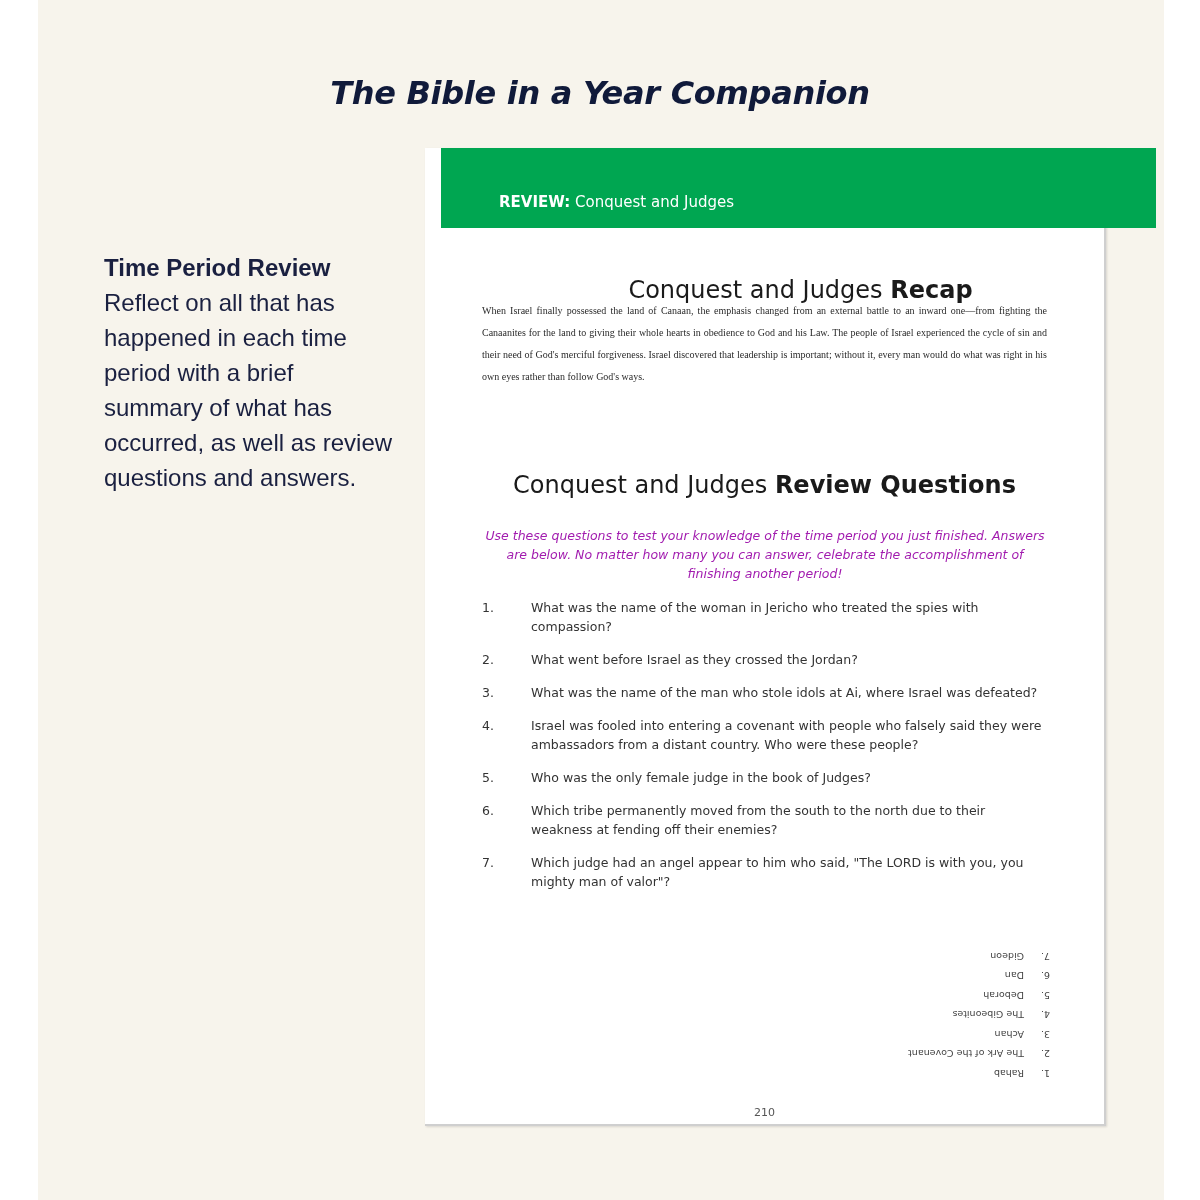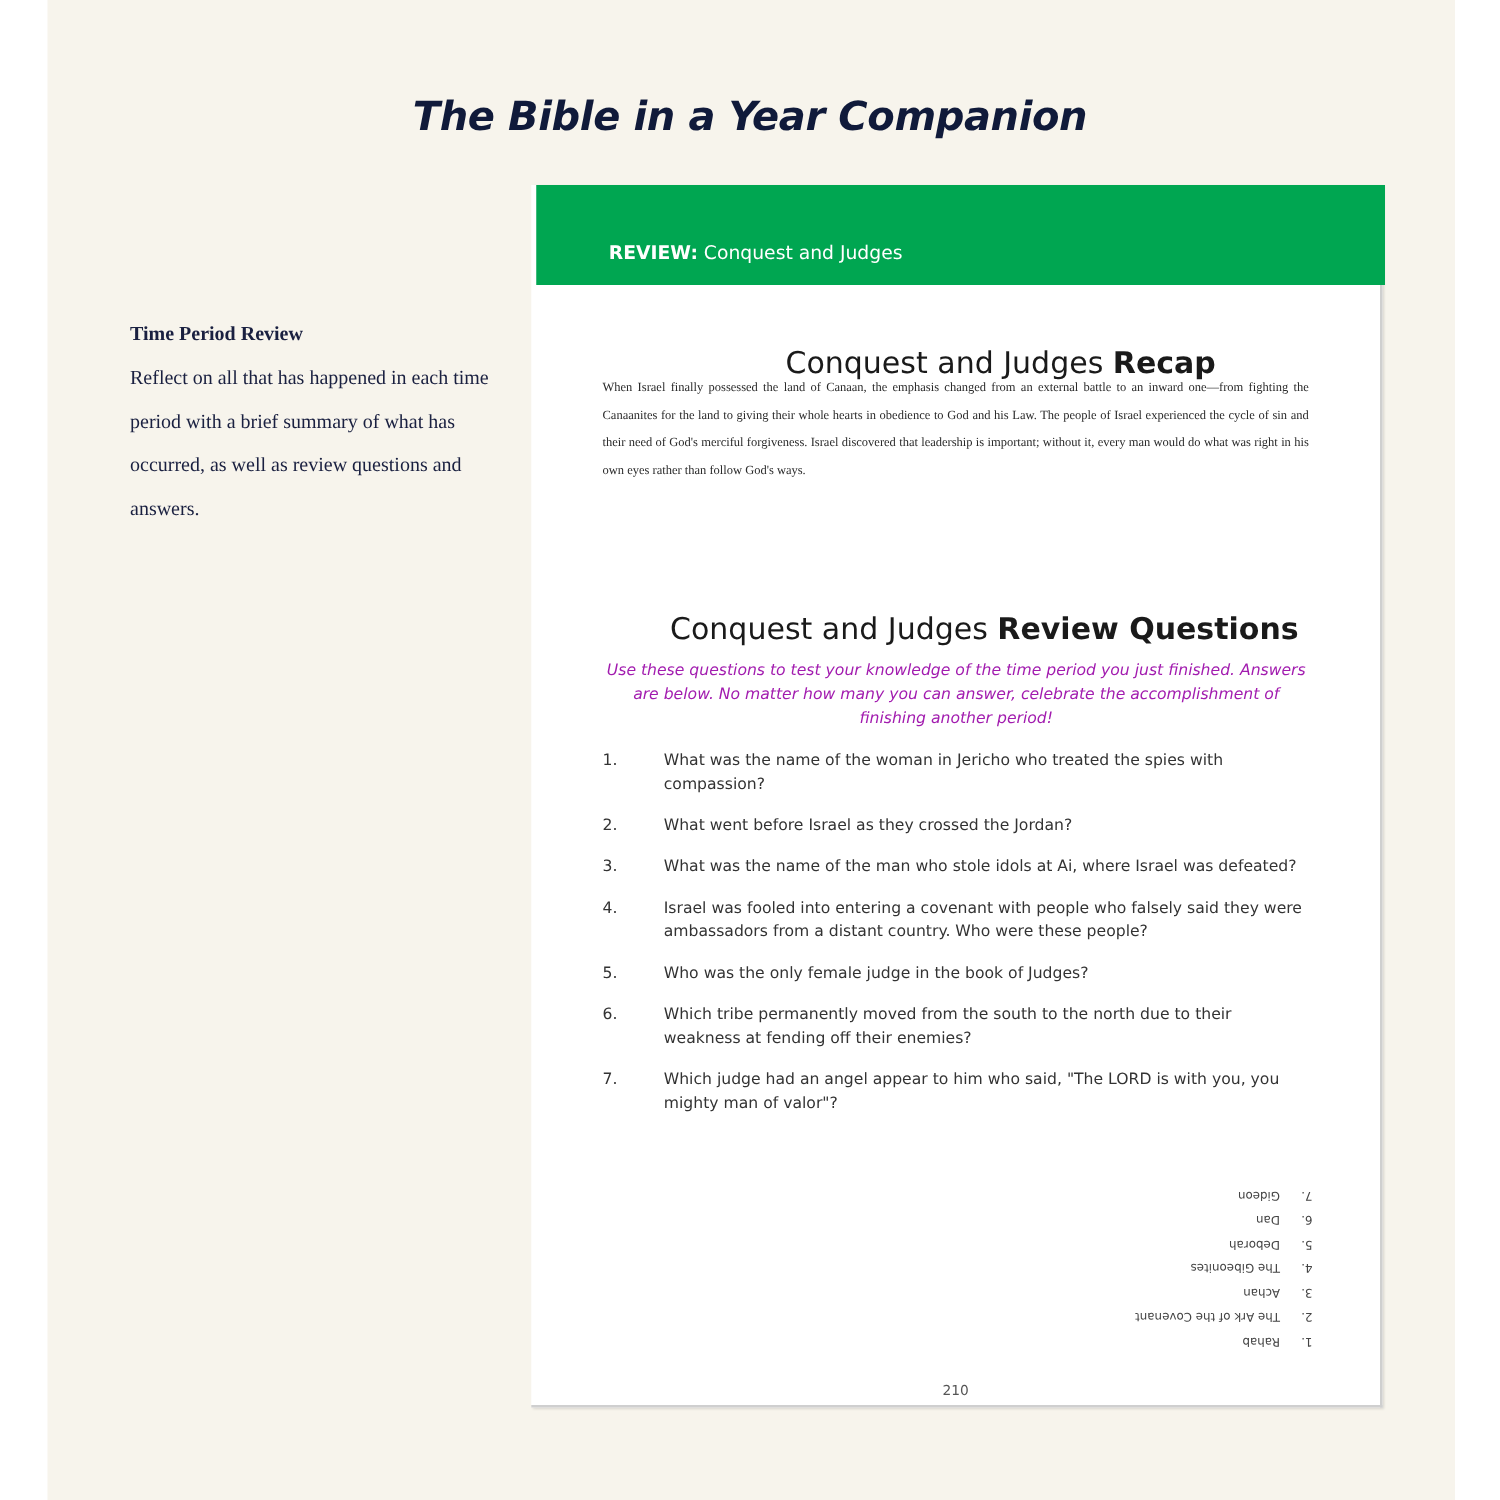--- a/index.html
+++ b/index.html
@@ -29,47 +29,48 @@
       font-weight: bold;
       font-size: 32px;
       color: #101a3a;
       letter-spacing: -0.3px;
     }
     .side-blurb {
       position: absolute;
       left: 104px;
       top: 250px;
       width: 290px;
-      font-family: Liberation Serif, serif;
-      font-size: 16px;
+      font-family: Liberation Sans, sans-serif;
+      font-size: 24px;
       line-height: 35px;
       color: #1a2040;
     }
     .side-blurb .heading {
       font-weight: bold;
       display: block;
     }
     .page-card {
       position: absolute;
       left: 425px;
       top: 148px;
       width: 679px;
       height: 976px;
       background: #ffffff;
       border-right: 2px solid #cfcfcf;
       border-bottom: 2px solid #cfcfcf;
       box-shadow: 1px 1px 2px rgba(0,0,0,0.12);
     }
     .page-header {
       position: absolute;
-      left: 4px;
+      left: 16px;
       top: 0;
       width: 679px;
       height: 80px;
       background: #00a651;
+      padding-left: 36px;
     }
     .page-header-text {
       position: absolute;
       left: 58px;
       top: 45px;
       font-family: "DejaVu Sans", sans-serif;
       font-size: 15px;
       color: #ffffff;
     }
     .page-header-text .strong {
@@ -90,21 +91,21 @@
       position: absolute;
       left: 57px;
       top: 152px;
       width: 565px;
       font-family: "Liberation Serif", serif;
       font-size: 10px;
       line-height: 22px;
       color: #2a2a2a;
       text-align: justify;
     }
-    .questions-title { top: 341px; padding-left: 23px; }
+    .questions-title { top: 323px; }
     .questions-intro {
       position: absolute;
       left: 60px;
       top: 378px;
       width: 560px;
       text-align: center;
       font-family: "DejaVu Sans", sans-serif;
       font-style: italic;
       font-size: 12.5px;
       line-height: 19px;

